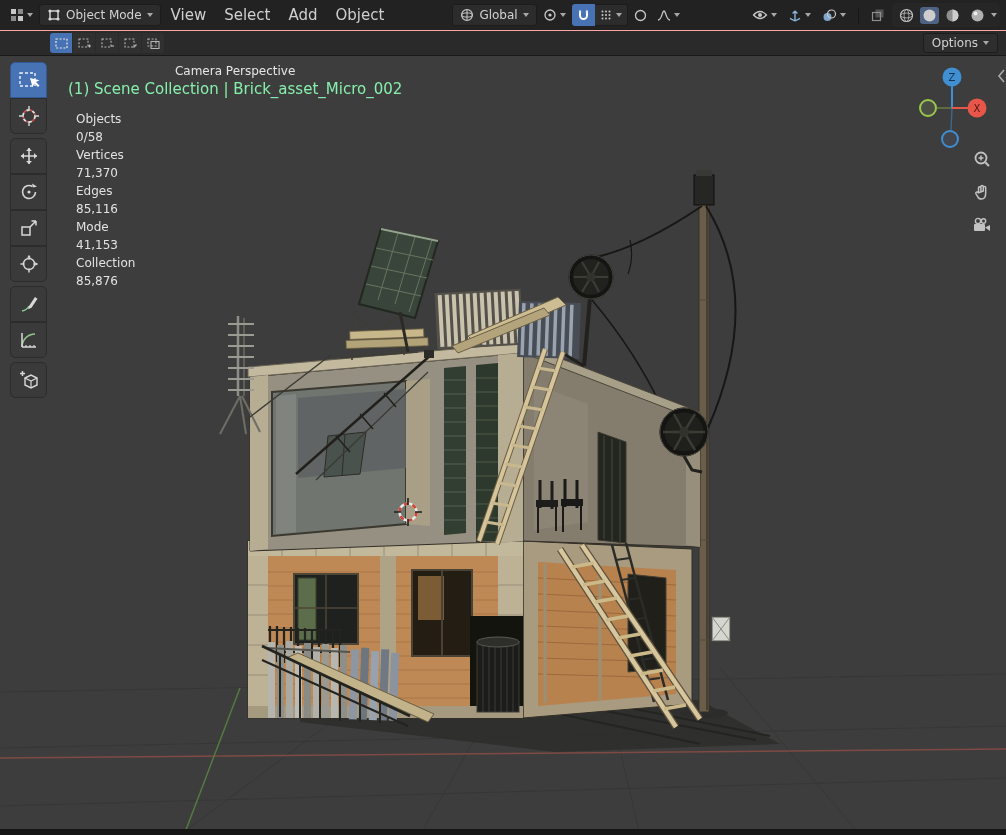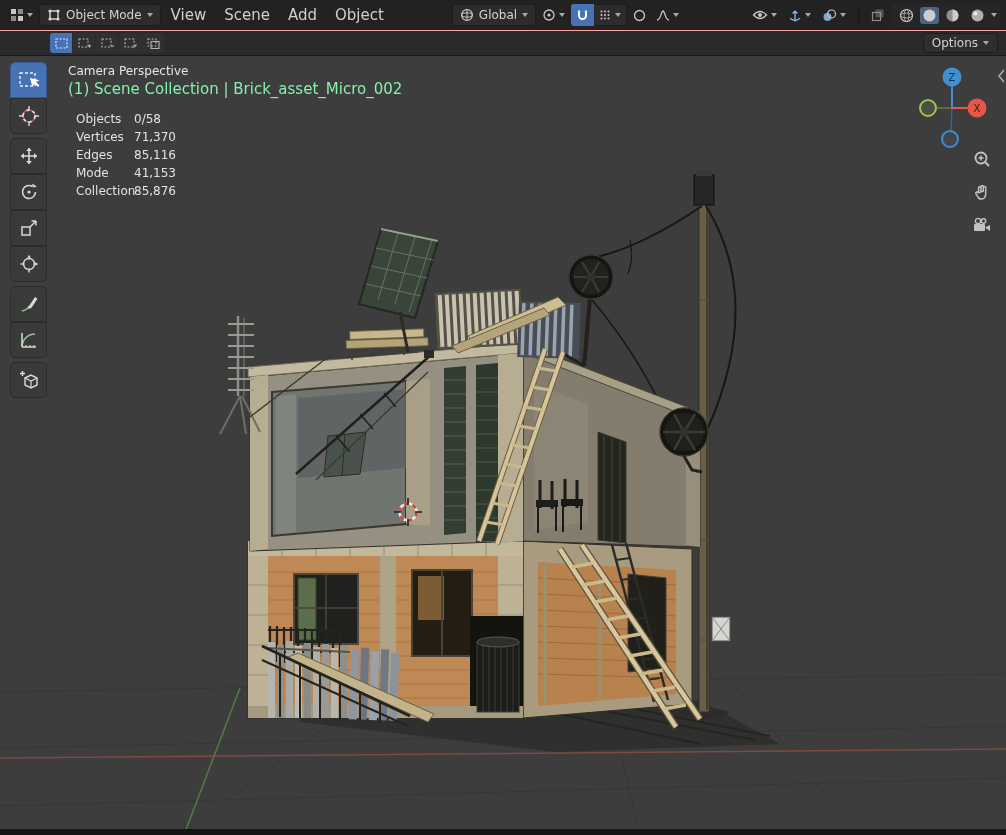--- a/index.html
+++ b/index.html
@@ -47,25 +47,25 @@
   .tgap { height:4px; }
   .tool-btn { width:37px; height:36px; background:#3a3a3a; border:1px solid #2c2c2c;
               display:flex; align-items:center; justify-content:center; }
   .tool-btn:first-child { border-radius:5px 5px 0 0; }
   .tool-btn.single { border-radius:5px; }
   .tool-btn.grp-top { border-radius:5px 5px 0 0; }
   .tool-btn.grp-bot { border-radius:0 0 5px 5px; }
   .tool-btn.active { background:#4772b3; border-color:#33custom; border-color:#335a94; }
 
   
-  .view-info { position:absolute; left:68px; top:6px; z-index:10; }
+  .view-info { position:absolute; left:68px; top:6px; z-index:10;text-align:center; }
   .view-info .l1 { color:#e6e6e6; font-size:12px; line-height:18px; }
   .view-info .l2 { color:#86efac; font-size:15px; line-height:18px; }
   .stats { position:absolute; left:76px; top:54px; z-index:10; }
-  .stat-row { display:flex; font-size:12px; line-height:18px; color:#e2e2e2; }
+  .stat-row { display:flex; font-size:12px; line-height:18px; color:#e2e2e2;flex-direction:column; }
   .s-label { width:58px; }
   .s-val { }
 
   
   .nav-gizmo { position:absolute; right:8px; top:4px; width:92px; height:92px; z-index:20; }
   .side-btns { position:absolute; right:13px; top:92px; display:flex; flex-direction:column; gap:11px; z-index:20; }
   .side-btn { width:22px; height:22px; display:flex; align-items:center; justify-content:center; }
   .edge-toggle { position:absolute; right:0; top:12px; z-index:20; }
 
   
@@ -93,21 +93,21 @@
         <circle cx="3" cy="3" r="1.6" fill="#d8d8d8"></circle>
           <circle cx="11" cy="3" r="1.6" fill="#d8d8d8"></circle>
         <circle cx="3" cy="11" r="1.6" fill="#d8d8d8"></circle>
           <circle cx="11" cy="11" r="1.6" fill="#d8d8d8"></circle>
       </svg>
       <span class="txt">Object Mode</span>
       <span class="caret"></span>
     </div>
 
     <span class="menu">View</span>
-    <span class="menu">Scene</span>
+    <span class="menu">Select</span>
     <span class="menu">Add</span>
     <span class="menu">Object</span>
 
     <div style="width:56px"></div>
 
     <div class="dd">
       <svg width="14" height="14">
         <circle cx="7" cy="7" r="5.4" fill="none" stroke="#c8c8c8" stroke-width="1.2"></circle>
         <ellipse cx="7" cy="7" rx="5.4" ry="2.1" fill="none" stroke="#c8c8c8" stroke-width="1"></ellipse>
         <path d="M7 1.6v10.8" stroke="#c8c8c8" stroke-width="1"></path>

